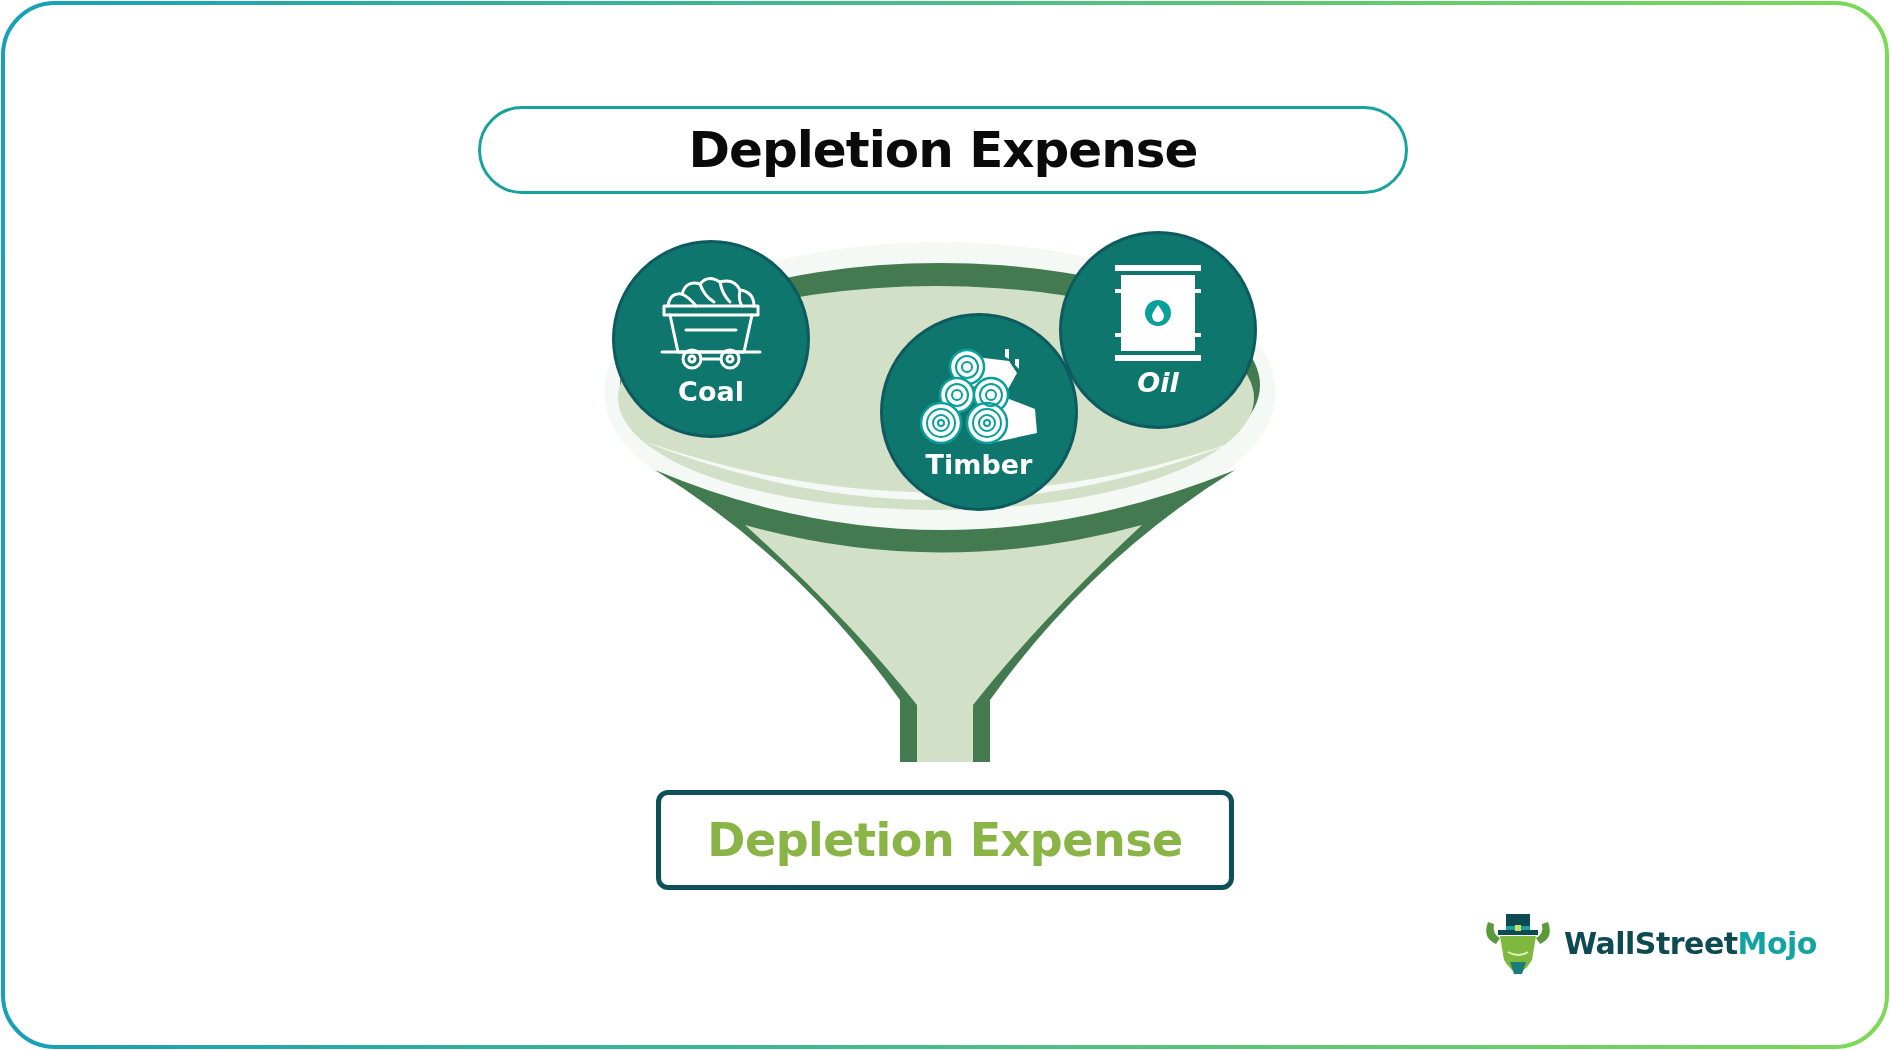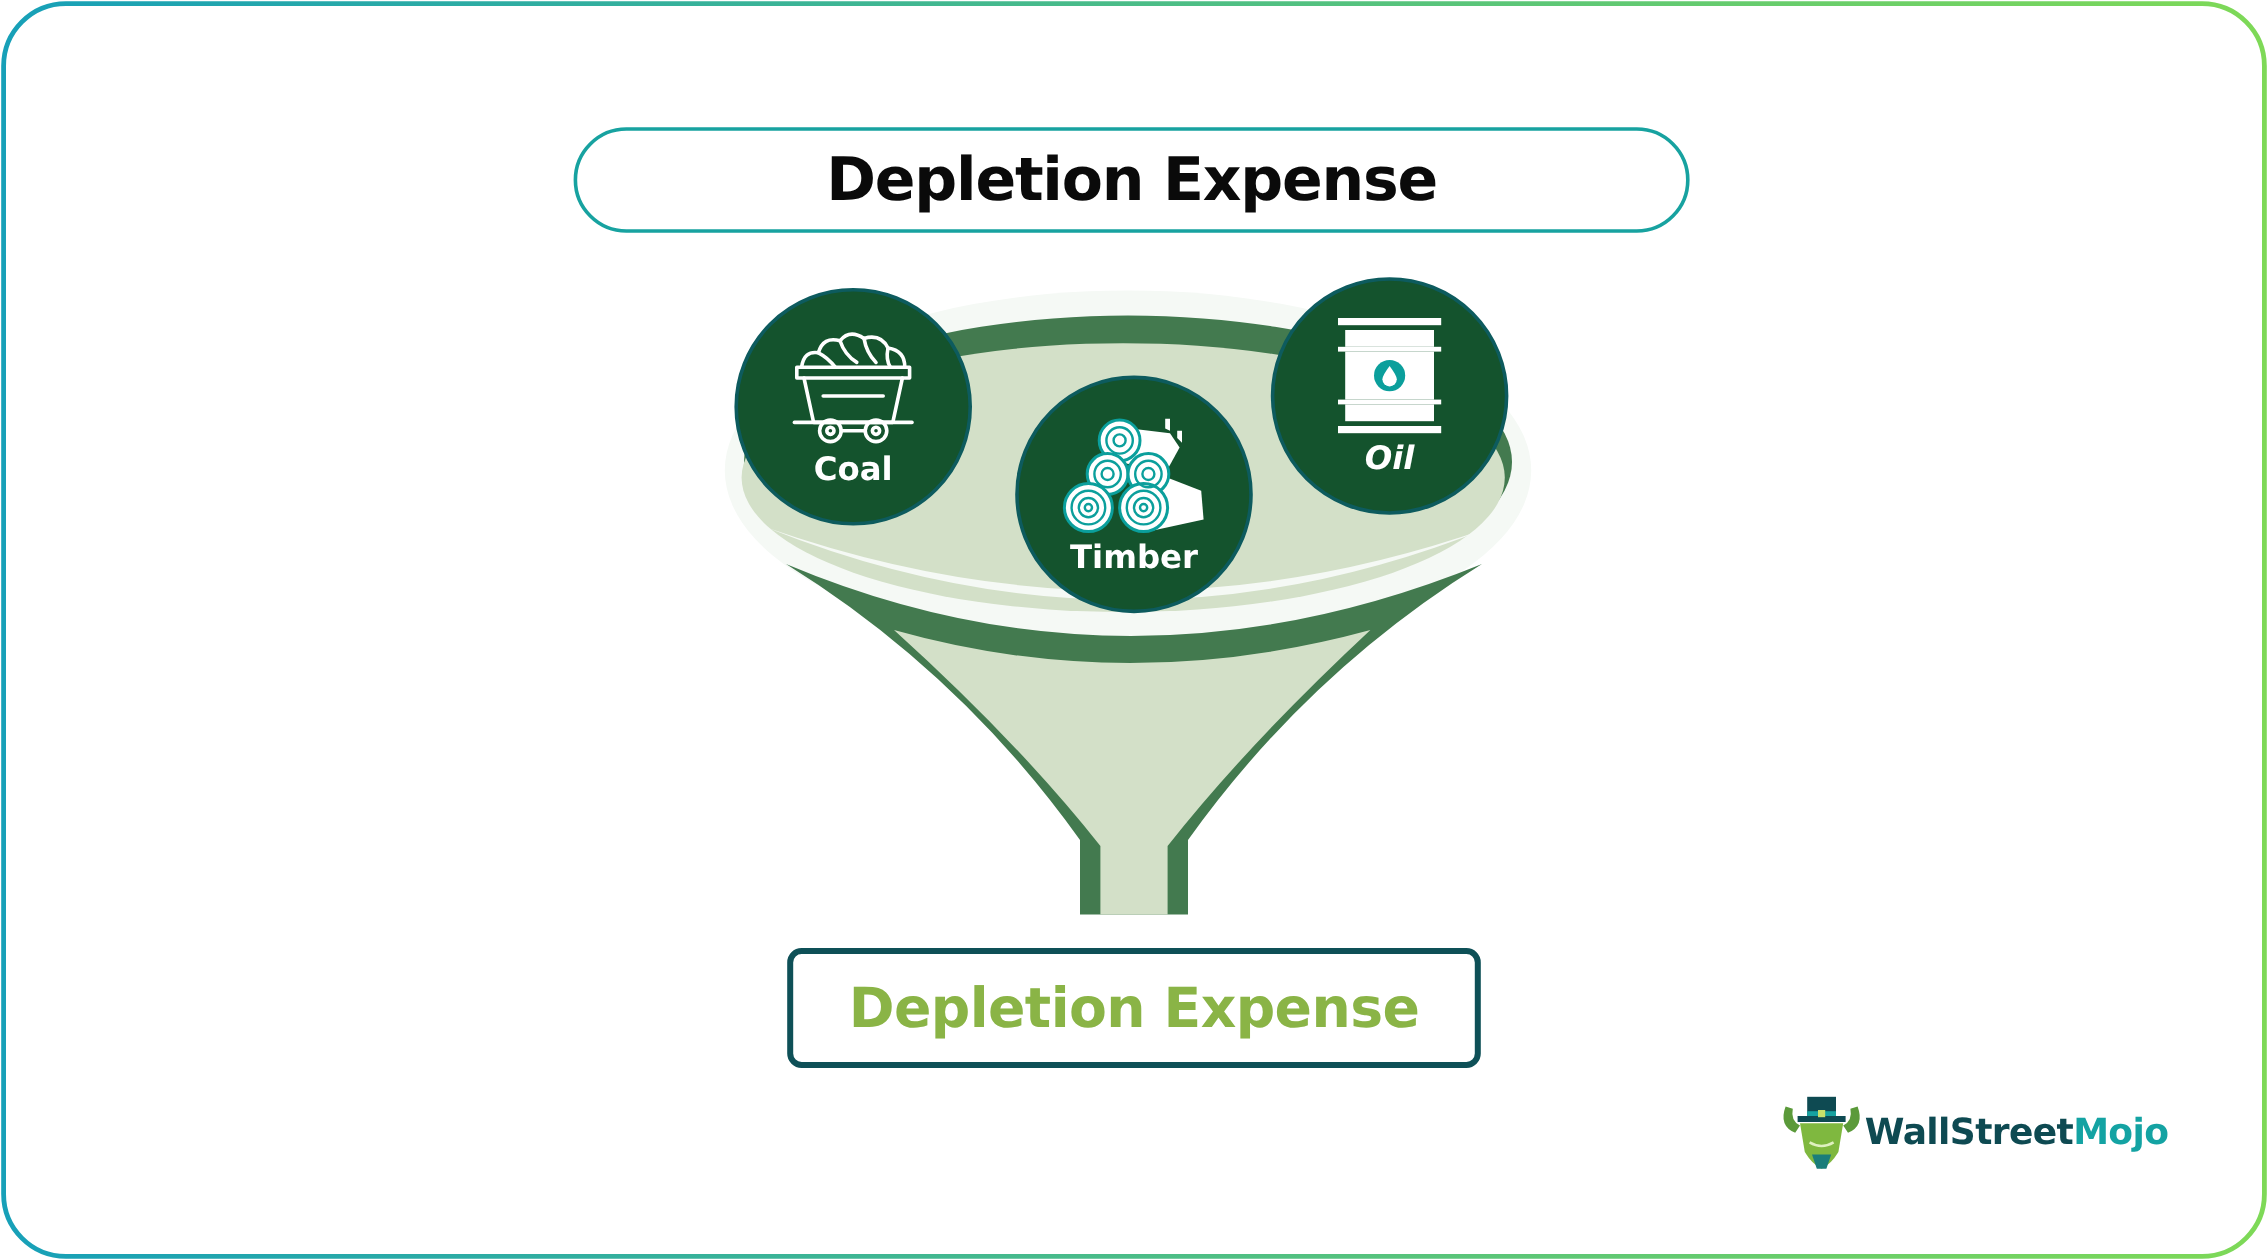--- a/index.html
+++ b/index.html
@@ -1,27 +1,27 @@
 <!DOCTYPE html>
 <html><head>
 <meta charset="utf-8">
 <style>
   html, body { margin:0; padding:0; }
   body { width:1890px; height:1050px; position:relative; background:#ffffff; overflow:hidden; font-family:"DejaVu Sans", sans-serif; }
   .frame { position:absolute; left:0; top:0; width:1890px; height:1050px; }
   .title-pill { position:absolute; left:478px; top:106px; width:930px; height:88px; border:3px solid #17a2a0; border-radius:44px; background:#fff; display:flex; align-items:center; justify-content:center; box-sizing:border-box; }
   .title-text { font-family:"DejaVu Sans", sans-serif; font-weight:bold; font-size:50px; color:#0a0a0a; letter-spacing:-1px; }
   .funnel { position:absolute; left:0; top:0; width:1890px; height:1050px; }
-  .res { position:absolute; width:198px; height:198px; border-radius:50%; background:#14532d; border:3px solid #0d5b5e; box-sizing:border-box; display:flex; flex-direction:column; align-items:center; justify-content:center; }
+  .res { position:absolute; width:198px; height:198px; border-radius:50%; background:#0f766e; border:3px solid #0d5b5e; box-sizing:border-box; display:flex; flex-direction:column; align-items:center; justify-content:center; }
   .res-label { color:#fff; font-family:"DejaVu Sans", sans-serif; font-weight:bold; font-size:27px; margin-top:4px; }
   .res svg { display:block; }
   .out-box { position:absolute; left:656px; top:790px; width:578px; height:100px; border:5px solid #0e5057; border-radius:12px; box-sizing:border-box; background:#fff; display:flex; align-items:center; justify-content:center; }
   .out-text { font-family:"DejaVu Sans", sans-serif; font-weight:bold; font-size:46px; color:#8ab446; letter-spacing:-0.5px; }
   .logo { position:absolute; left:1482px; top:908px; height:70px; display:flex; align-items:center; }
-  .logo-text { font-family:"DejaVu Sans", sans-serif; font-weight:bold; font-size:30px; letter-spacing:-0.5px; }
+  .logo-text { font-family:"DejaVu Sans", sans-serif; font-weight:bold; font-size:30px; margin-left:10px; letter-spacing:-0.5px; }
   .logo-a { color:#0e4a52; }
   .logo-b { color:#14a3a3; }
 </style>
 </head>
 <body>
 
 <svg class="frame" viewBox="0 0 1890 1050" width="1890" height="1050">
   <defs>
     <linearGradient id="fg" x1="0" y1="0" x2="1" y2="0">
       <stop offset="0" stop-color="#17a0b8"></stop>
@@ -62,21 +62,21 @@
       <circle cx="36" cy="87" r="9"></circle>
       <circle cx="36" cy="87" r="3"></circle>
       <circle cx="74" cy="87" r="9"></circle>
       <circle cx="74" cy="87" r="3"></circle>
       <line x1="45" y1="87" x2="65" y2="87"></line>
     </g>
   </svg>
   <span class="res-label">Coal</span>
 </div>
 
-<div class="res" style="left:846px; top:313px;">
+<div class="res" style="left:880px; top:313px;">
   <svg width="120" height="100" viewBox="0 0 120 100">
     <g fill="#fff">
       <path d="M40 10 L 90 16 L 98 28 L 88 46 L 44 40 Z"></path>
       <path d="M80 50 L 116 64 L 118 88 L 72 98 Z"></path>
       <path d="M86 12 L 86 4 L 90 4 L 90 14 Z M 96 20 L 96 14 L 100 14 L 100 24 Z"></path>
     </g>
     <g fill="#fff" stroke="#0b9f9c" stroke-width="2.5">
       <circle cx="48" cy="22" r="17"></circle>
       <circle cx="38" cy="50" r="17"></circle>
       <circle cx="72" cy="50" r="17"></circle>

